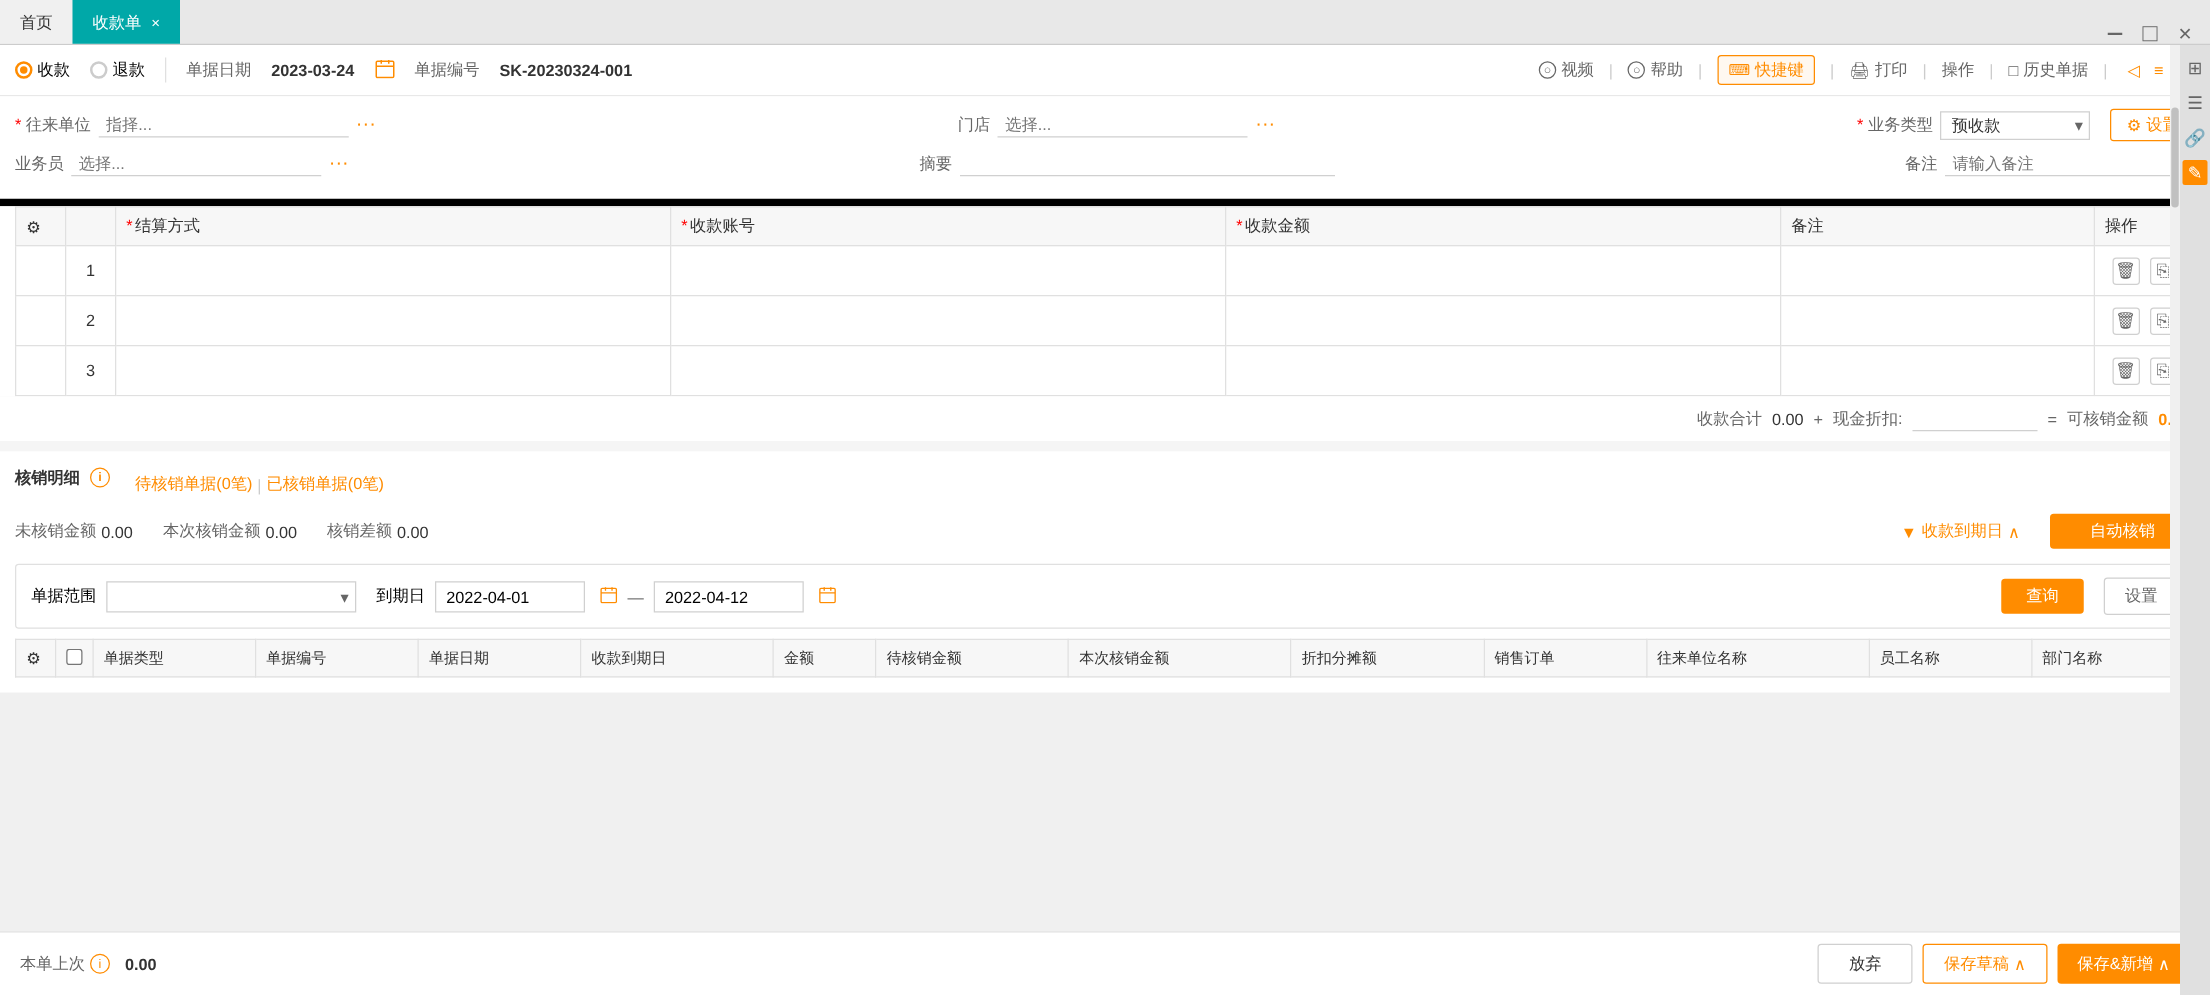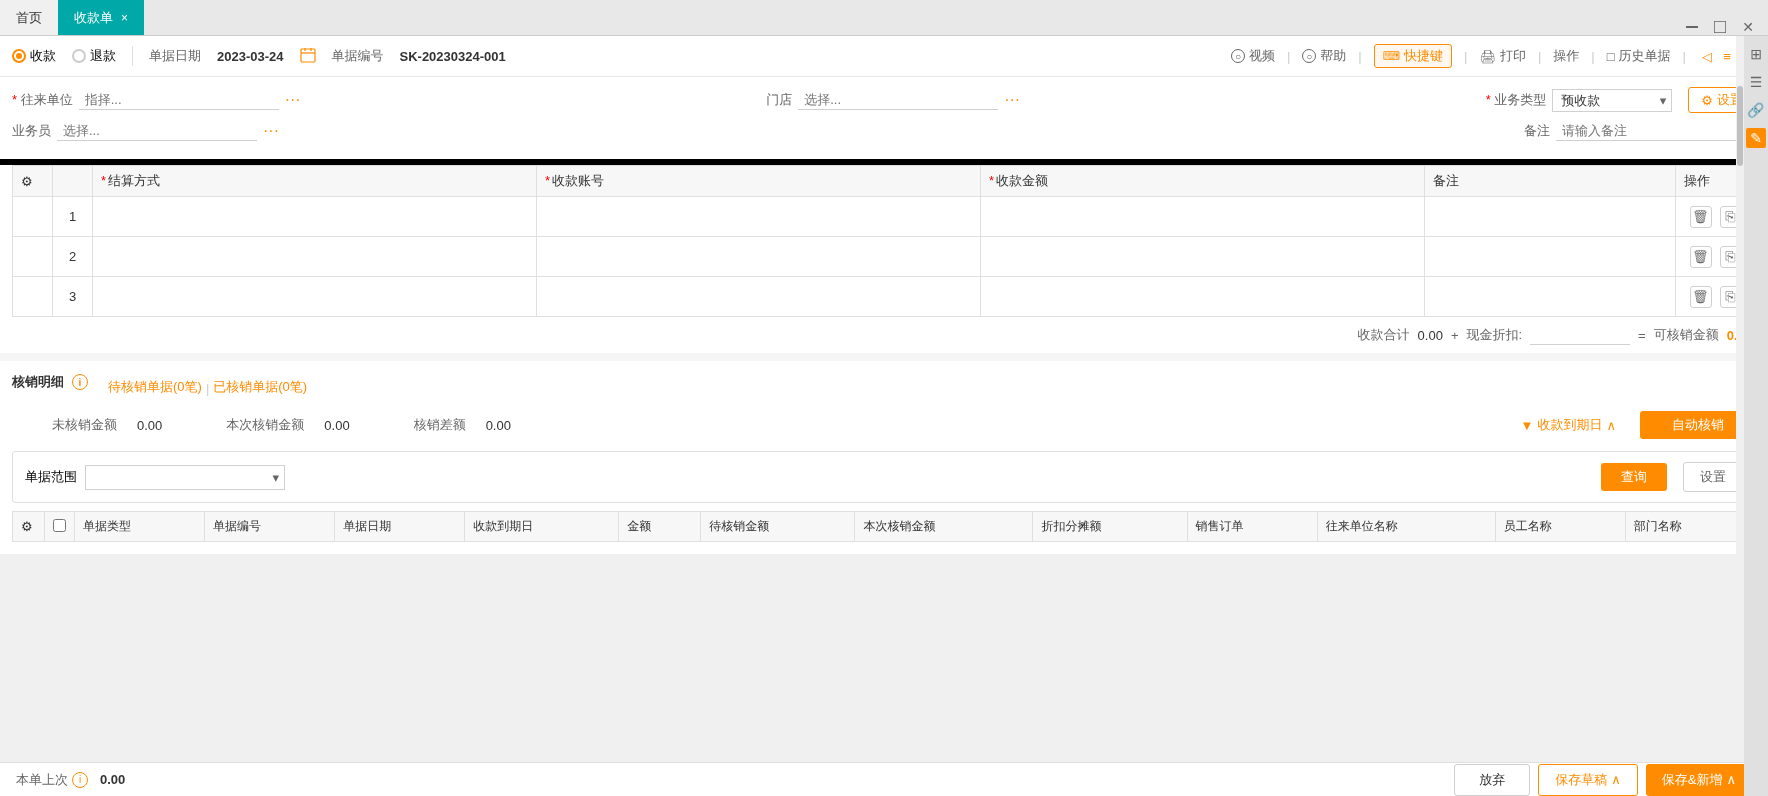--- a/index.html
+++ b/index.html
@@ -68,21 +68,21 @@
 
     
     .verification-section { background: #fff; padding: 12px; }
     .section-title { font-size: 14px; font-weight: bold; color: #333; display: flex; align-items: center; gap: 8px; margin-bottom: 10px; }
     .info-icon { width: 16px; height: 16px; border-radius: 50%; border: 1px solid #ff8c00; color: #ff8c00; display: inline-flex; align-items: center; justify-content: center; font-size: 10px; cursor: pointer; }
     .tab-links { display: flex; gap: 0; align-items: flex-end; }
     .tab-link { color: #ff8c00; cursor: pointer; font-size: 13px; padding: 0 4px; }
     .tab-link-divider { color: #ccc; }
 
     .stats-row { display: flex; align-items: center; gap: 24px; margin-bottom: 12px; }
-    .stat-item { display: flex; align-items: center; gap: 20px; color: #666; margin-left: 40px; }
+    .stat-item { display: flex; align-items: center; gap: 4px; color: #666; }
     .stat-value { color: #333; }
     .filter-btn { margin-left: auto; display: flex; align-items: center; gap: 4px; color: #ff8c00; cursor: pointer; }
     .auto-btn { background: #ff8c00; color: #fff; border: none; padding: 5px 32px; border-radius: 3px; cursor: pointer; }
 
     
     .filter-row { display: flex; align-items: center; gap: 16px; padding: 8px 0; border: 1px solid #e0e0e0; padding: 10px 12px; border-radius: 3px; margin-bottom: 8px; }
     .filter-field { display: flex; align-items: center; gap: 8px; }
     .filter-select-wrapper { position: relative; display: inline-flex; align-items: center; }
     .filter-select { border: 1px solid #d0d0d0; padding: 4px 24px 4px 8px; min-width: 200px; color: #333; outline: none; font-size: 13px; background: #fff; appearance: none; }
     .date-input { border: 1px solid #d0d0d0; padding: 4px 8px; width: 120px; outline: none; font-size: 13px; }
@@ -90,21 +90,21 @@
     .date-separator { color: #666; }
     .query-btn { background: #ff8c00; color: #fff; border: none; padding: 5px 20px; border-radius: 3px; cursor: pointer; margin-left: auto; }
     .settings-btn2 { background: #fff; border: 1px solid #d0d0d0; color: #666; padding: 5px 16px; border-radius: 3px; cursor: pointer; }
 
     
     .bottom-table { width: 100%; border-collapse: collapse; border: 1px solid #e0e0e0; }
     .bottom-table th { background: #f7f7f7; border: 1px solid #e0e0e0; padding: 6px 8px; text-align: left; font-weight: normal; color: #333; white-space: nowrap; font-size: 12px; }
     .checkbox-cell { width: 30px; text-align: center; }
 
     
-    .footer { position: fixed; bottom: 0; left: 0; right: 0; background: #fff; border-top: 1px solid #e0e0e0; padding: 10px 16px; display: flex; align-items: center; gap: 12px; height: 34px; z-index: 100; }
+    .footer { position: fixed; bottom: 0; left: 0; right: 0; background: #fff; border-top: 1px solid #e0e0e0; padding: 10px 16px; display: flex; align-items: center; gap: 12px; height: 51px; z-index: 100; }
     .footer-label { color: #666; display: flex; align-items: center; gap: 4px; }
     .footer-value { color: #333; font-weight: bold; }
     .footer-btns { margin-left: auto; display: flex; gap: 8px; }
     .btn-discard { background: #fff; border: 1px solid #d0d0d0; color: #333; padding: 6px 24px; border-radius: 3px; cursor: pointer; }
     .btn-save-draft { background: #fff; border: 1px solid #ff8c00; color: #ff8c00; padding: 6px 16px; border-radius: 3px; cursor: pointer; display: flex; align-items: center; gap: 4px; }
     .btn-save-new { background: #ff8c00; border: none; color: #fff; padding: 6px 16px; border-radius: 3px; cursor: pointer; display: flex; align-items: center; gap: 4px; }
 
     
     .right-sidebar { position: fixed; right: 0; top: 36px; width: 24px; background: #e0e0e0; display: flex; flex-direction: column; align-items: center; padding: 8px 0; gap: 8px; z-index: 200; bottom: 0; }
     .sidebar-icon { width: 20px; height: 20px; display: flex; align-items: center; justify-content: center; cursor: pointer; color: #666; font-size: 14px; }
@@ -230,20 +230,24 @@
       <span>设置</span>
     </button>
   </div>
   <div class="form-row">
     <div class="form-field">
       <label><span>业务员</span></label>
       <input class="form-input" type="text" style="min-width: 200px; color: rgb(204, 204, 204);" placeholder="选择...">
       <span class="form-more-btn">···</span>
     </div>
     <div style="flex:1;"></div>
+    <div class="form-field">
+      <label><span>摘要</span></label>
+      <input class="form-input" type="text" style="min-width: 300px;">
+    </div>
     <div style="flex:1;"></div>
     <div class="form-field">
       <label><span>备注</span></label>
       <input class="form-input" type="text" style="min-width: 200px; color: rgb(204, 204, 204);" placeholder="请输入备注">
     </div>
   </div>
 </div>
 
 <div class="table-container">
   <table class="data-table">
@@ -354,20 +358,42 @@
     <button class="auto-btn">自动核销</button>
   </div>
 
   <div class="filter-row">
     <div class="filter-field">
       <label>单据范围</label>
       <div class="filter-select-wrapper">
         <select class="filter-select"></select>
         <span class="select-chevron">▾</span>
       </div>
+    </div>
+    <div class="filter-field">
+      <label>到期日</label>
+      <input class="date-input" type="text" value="2022-04-01" style="">
+      <span class="date-icon">
+        <svg width="14" height="14" viewBox="0 0 16 16">
+            <rect x="1" y="2" width="14" height="13" rx="1" fill="none" stroke="#ff8c00" stroke-width="1.2"></rect>
+            <line x1="5" y1="1" x2="5" y2="4" stroke="#ff8c00" stroke-width="1.2"></line>
+            <line x1="11" y1="1" x2="11" y2="4" stroke="#ff8c00" stroke-width="1.2"></line>
+            <line x1="1" y1="6" x2="15" y2="6" stroke="#ff8c00" stroke-width="1.2"></line>
+          </svg>
+      </span>
+      <span class="date-separator">—</span>
+      <input class="date-input" type="text" value="2022-04-12" style="">
+      <span class="date-icon">
+        <svg width="14" height="14" viewBox="0 0 16 16">
+            <rect x="1" y="2" width="14" height="13" rx="1" fill="none" stroke="#ff8c00" stroke-width="1.2"></rect>
+            <line x1="5" y1="1" x2="5" y2="4" stroke="#ff8c00" stroke-width="1.2"></line>
+            <line x1="11" y1="1" x2="11" y2="4" stroke="#ff8c00" stroke-width="1.2"></line>
+            <line x1="1" y1="6" x2="15" y2="6" stroke="#ff8c00" stroke-width="1.2"></line>
+          </svg>
+      </span>
     </div>
     <button class="query-btn">查询</button>
     <button class="settings-btn2">设置</button>
   </div>
 
   <div>
     <table class="bottom-table">
       <thead>
         <tr>
           <th style="width:32px;">

